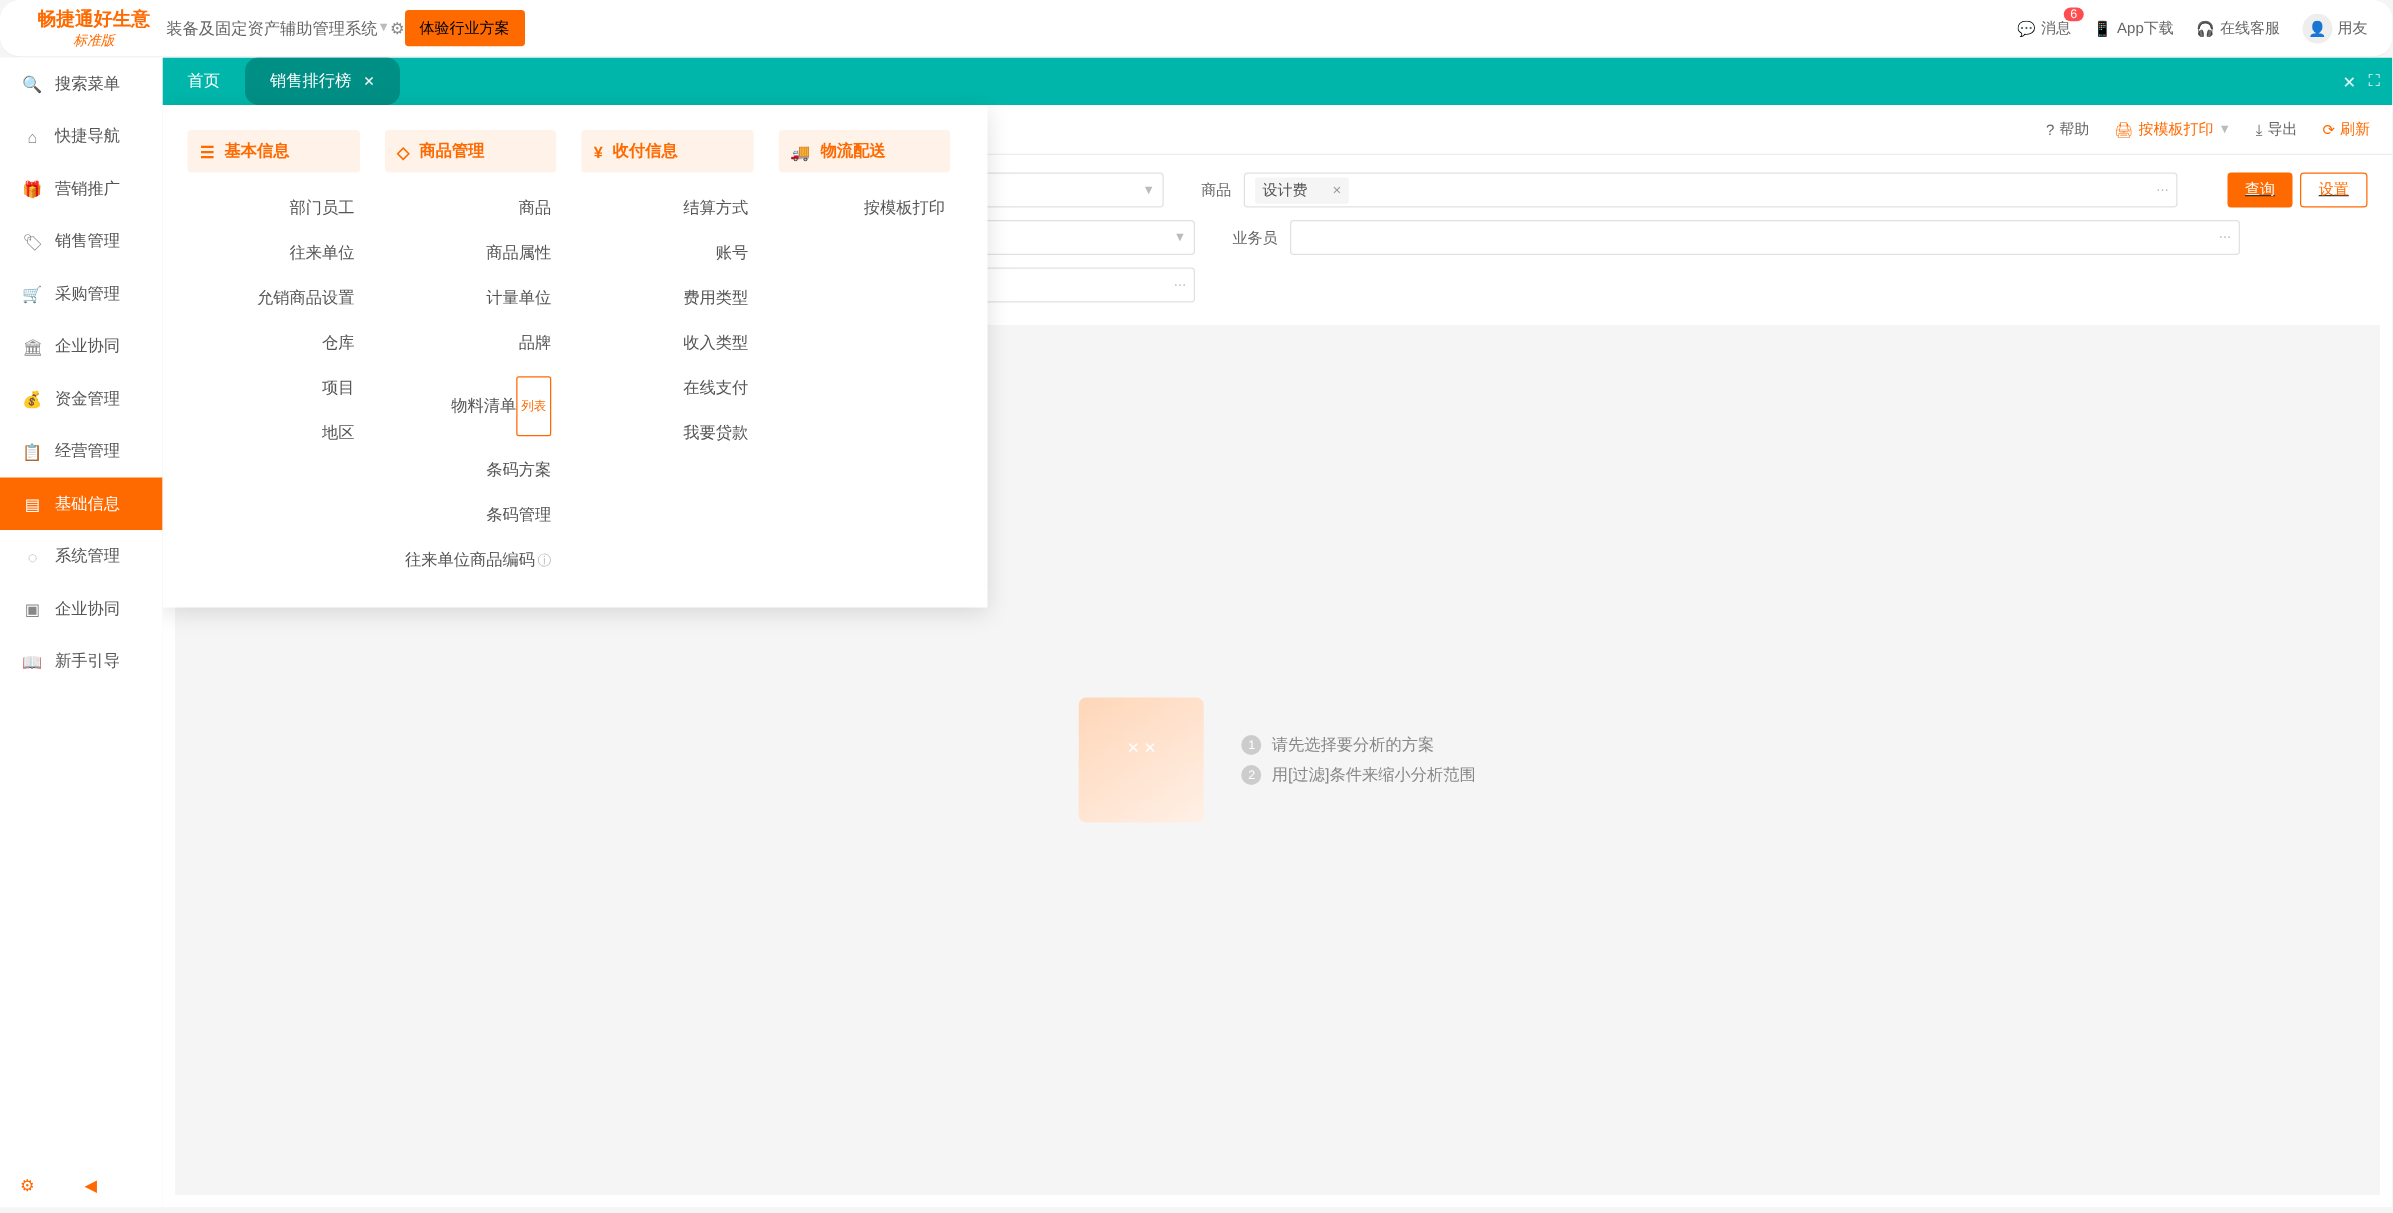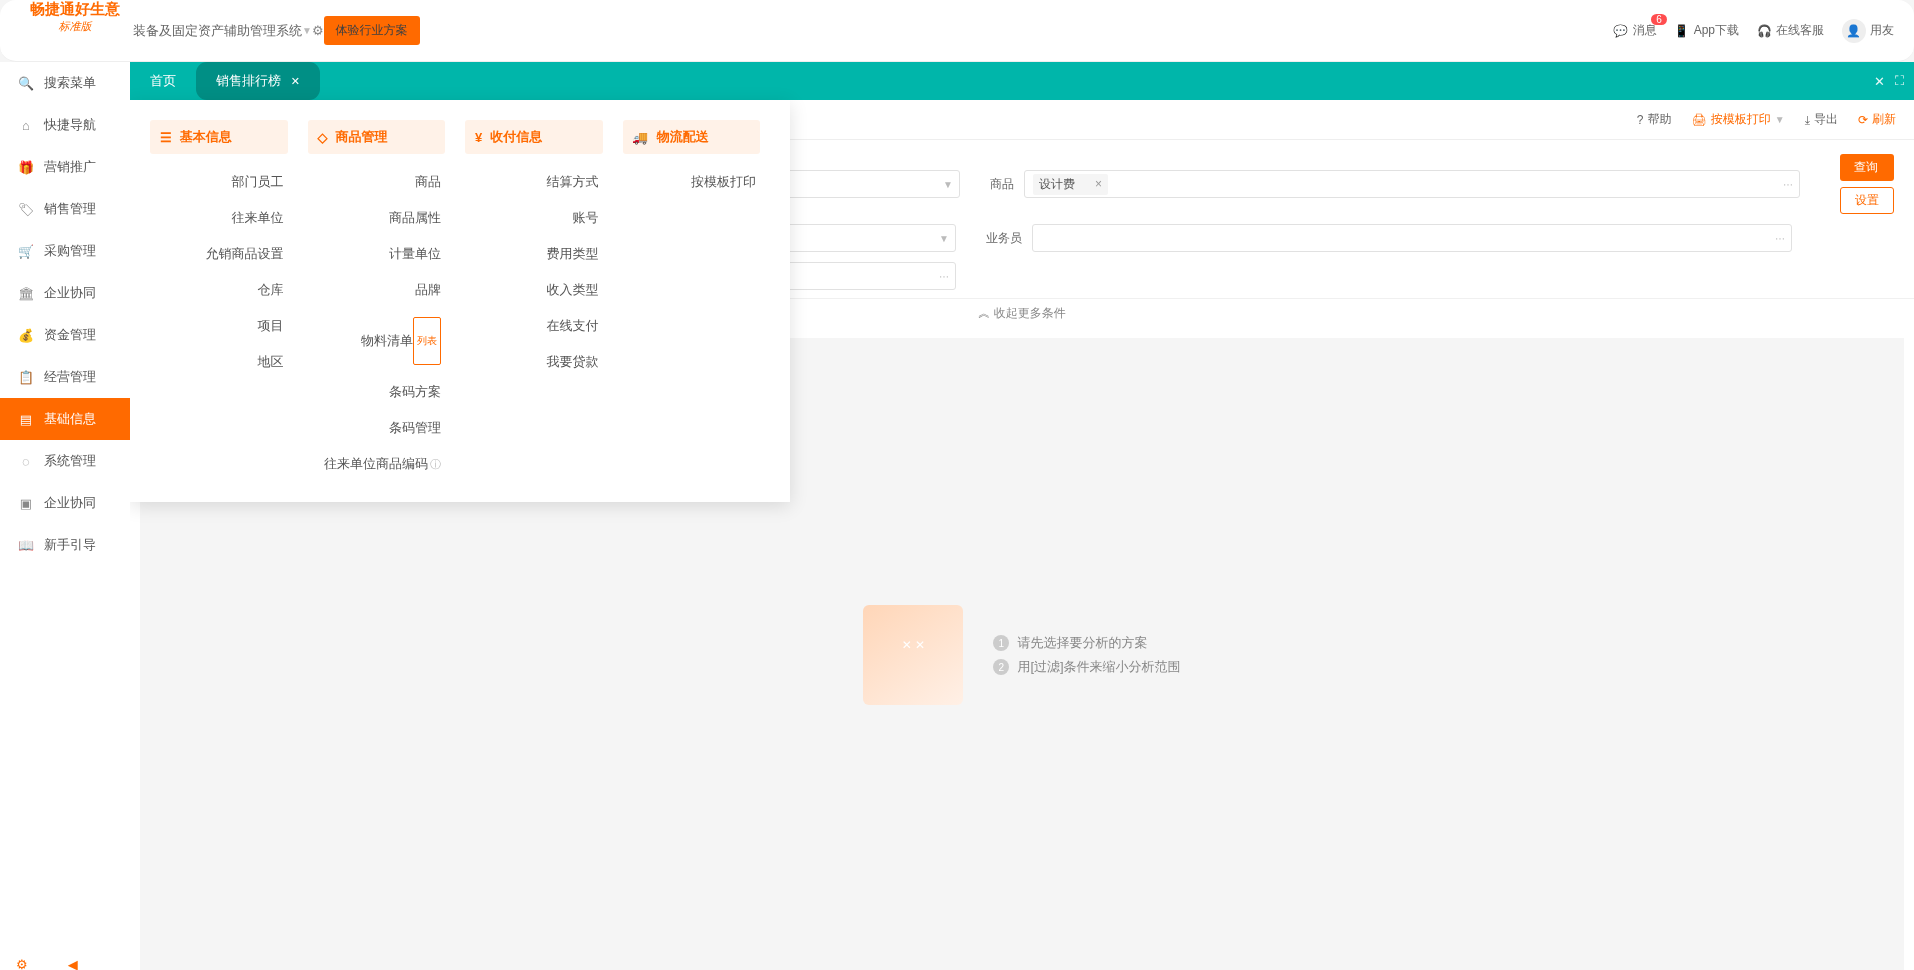--- a/index.html
+++ b/index.html
@@ -1,26 +1,26 @@
 <!DOCTYPE html>
 <html><head>
 <meta charset="utf-8">
 <style>
 * { margin: 0; padding: 0; box-sizing: border-box; font-family: "Microsoft YaHei", "PingFang SC", sans-serif; }
 body { background: #f5f5f5; font-size: 13px; color: #333; }
 
 
-.header { background: #fff; height: 62px; display: flex; padding: 0 20px; border-bottom: 1px solid #eee; border-radius: 16px; }
+.header { background: #fff; height: 46px; display: flex; align-items: center; padding: 0 20px; border-bottom: 1px solid #eee; border-radius: 16px; }
 .logo-area { width: 110px; text-align: center; }
 .logo-text { color: #ff6a00; font-size: 15px; font-weight: bold; }
 .logo-sub { color: #ff6a00; font-size: 11px; font-style: italic; }
 .sys-select { margin-left: 3px; display: flex; align-items: center; gap: 0; color: #666; }
 .chevron { color: #bbb; font-size: 10px; }
 .gear { color: #888; }
-.btn-orange { background: #ff6a00; color: #404040; padding: 6px 12px; border-radius: 3px; font-size: 12px; }
+.btn-orange { background: #ff6a00; color: #000000; padding: 6px 12px; border-radius: 3px; font-size: 12px; }
 .header-right { margin-left: auto; display: flex; align-items: center; gap: 18px; color: #666; font-size: 12px; }
 .header-right .item { display: flex; align-items: center; gap: 4px; position: relative; }
 .badge { background: #ff4d4f; color: #fff; font-size: 10px; border-radius: 8px; padding: 0 5px; position: absolute; top: -8px; right: -10px; }
 .avatar-circle { width: 24px; height: 24px; border-radius: 50%; background: #eee; display: inline-flex; align-items: center; justify-content: center; color: #aaa; }
 
 
 .layout { display: flex; height: calc(100vh - 50px); }
 
 
 .sidebar { width: 130px; background: #fff; display: flex; flex-direction: column; }
@@ -55,21 +55,21 @@
 .toolbar .t-item { display: flex; align-items: center; gap: 4px; color: #666; font-size: 12px; cursor: pointer; }
 .toolbar .t-item.orange { color: #ff6a00; }
 
 
 .filters { background: #fff; padding: 14px 20px 8px; display: flex; flex-wrap: wrap; gap: 10px 0; position: relative; }
 .filter-row { display: flex; width: 100%; }
 .filter-field { display: flex; align-items: center; flex: 1; margin-right: 30px; }
 .filter-field label { width: auto; text-align: right; color: #666; padding-right: 10px; font-size: 12px; }
 .filter-field .input { flex: 1; border: 1px solid #e1e1e1; border-radius: 3px; height: 28px; padding: 0 8px; background: #fff; position: relative; display: flex; align-items: center; min-width: 100px; }
 .filter-field .input .ddl { position: absolute; right: 6px; color: #bbb; font-size: 10px; }
-.right-buttons { display: flex; flex-direction: column; gap: 6px; margin-left: 10px; }
+.right-buttons { display: flex; gap: 6px; margin-left: 10px; text-decoration: underline; }
 .btn-query { background: #ff6a00; color: #fff; padding: 5px 14px; border-radius: 3px; font-size: 12px; }
 .btn-set { background: #fff; border: 1px solid #ff6a00; color: #ff6a00; padding: 4px 14px; border-radius: 3px; font-size: 12px; }
 .chip { background: #f5f5f5; padding: 2px 6px; border-radius: 2px; font-size: 12px; display: inline-flex; align-items: center; gap: 20px; color: #555; }
 .chip .x { color: #999; cursor: pointer; }
 
 
 .collapse-bar { background: #fff; text-align: center; padding: 6px; color: #888; font-size: 12px; border-top: 1px solid #f0f0f0; cursor: pointer; }
 
 
 .empty { flex: 1; background: #f5f5f5; margin: 10px; display: flex; align-items: center; justify-content: center; gap: 30px; }
@@ -344,24 +344,20 @@
                 <span class="ddl">⋯</span>
               </div>
           </div>
           <div class="filter-field" style="flex:1; visibility:hidden;">
               <div class="input"></div>
             </div>
           <div style="width:72px;"></div>
         </div>
       </div>
 
-      <div class="collapse-bar">
-        <span>︽</span>
-        <span>收起更多条件</span>
-      </div>
 
       <div class="empty">
         <div class="empty-illus"></div>
         <ul class="empty-steps">
           <li>
               <span class="step-num">1</span>
               <span>请先选择要分析的方案</span>
             </li>
           <li>
               <span class="step-num">2</span>

